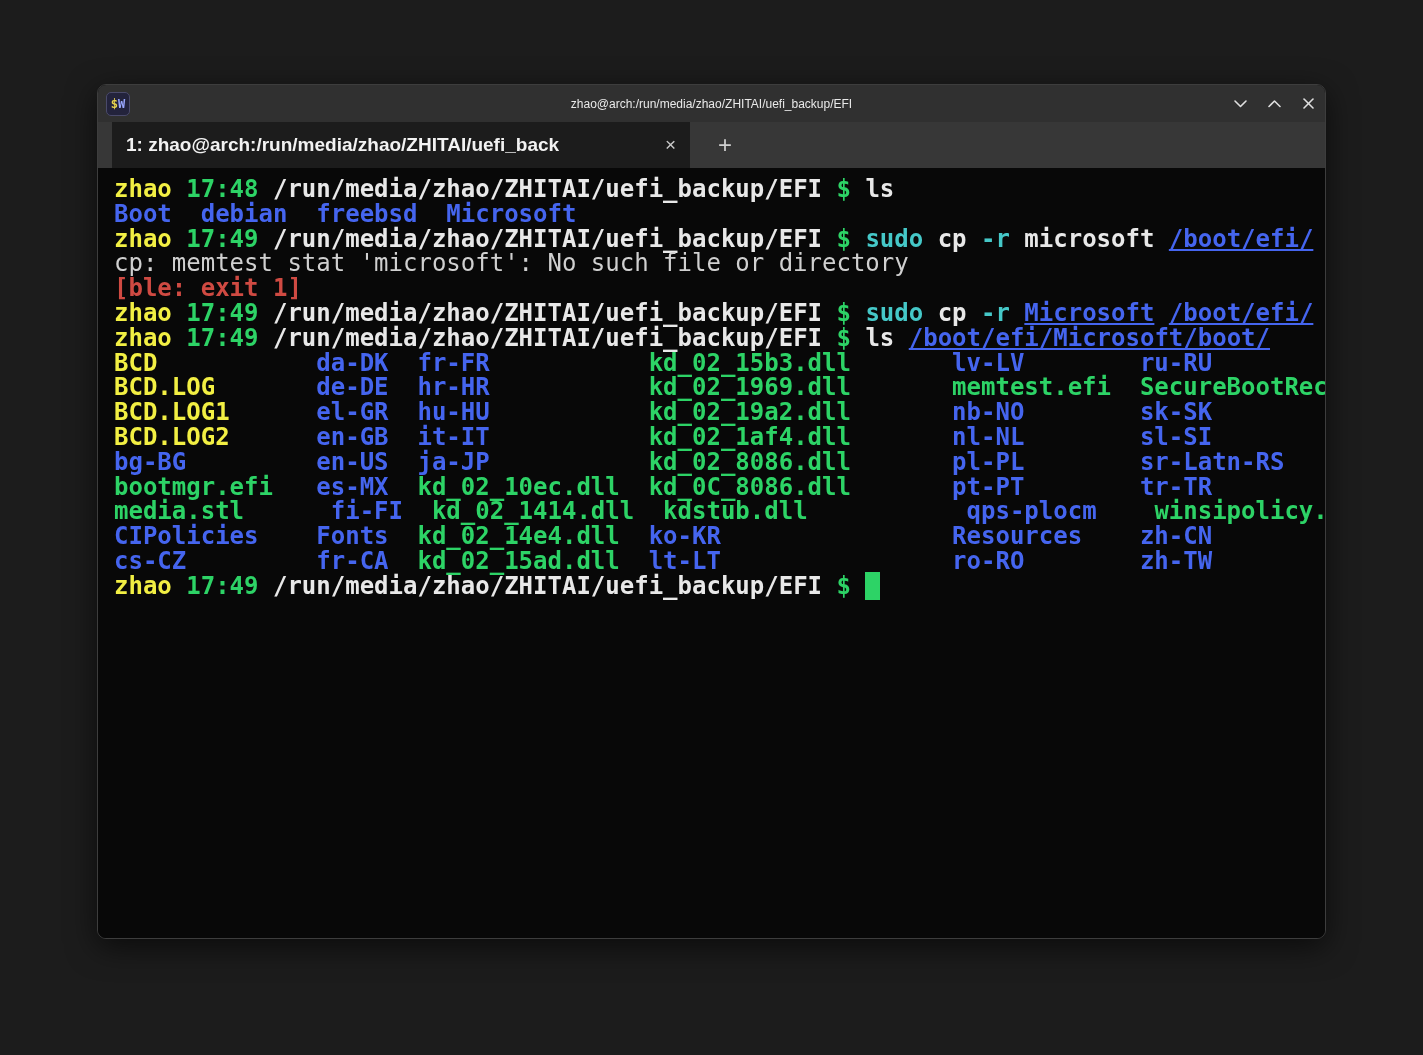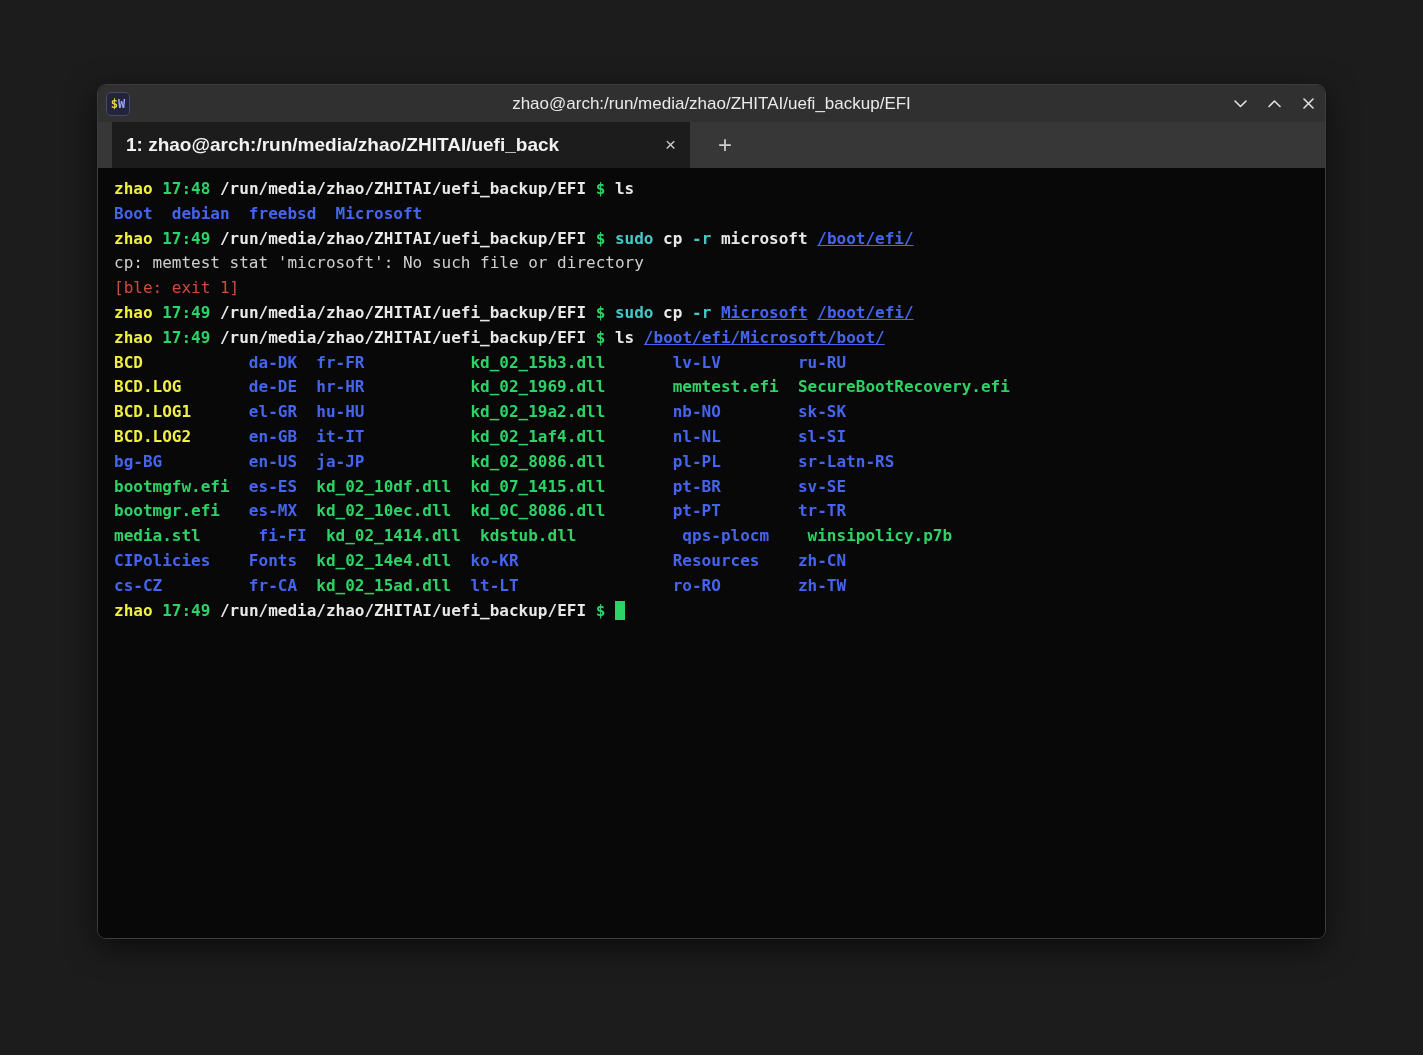--- a/index.html
+++ b/index.html
@@ -21,21 +21,21 @@
   .app-icon {
     width:24px; height:24px; margin-left:8px; border-radius:5px;
     background:#23233c; border:1px solid #4a4a6a;
     display:flex; align-items:center; justify-content:center;
     font-family:"DejaVu Sans Mono", monospace; font-weight:700; font-size:12px;
   }
   .app-icon .ic-d { color:#e8d44d; }
   .app-icon .ic-w { color:#9aa7ff; }
   .title {
     position:absolute; left:0; right:0; text-align:center;
-    color:#e9e9e9; font-size:17px; pointer-events:none;
+    color:#e9e9e9; font-size:12px; pointer-events:none;
   }
   .controls { margin-left:auto; display:flex; align-items:center; }
   .ctrl-btn {
     width:34px; height:30px; background:transparent; border:none;
     display:flex; align-items:center; justify-content:center; cursor:pointer;
   }
   .ctrl-btn svg { stroke:#dfdfdf; stroke-width:1.6; fill:none; stroke-linecap:round; stroke-linejoin:round; }
 
   
   .tabbar {
@@ -54,29 +54,29 @@
   .new-tab {
     background:transparent; border:none; color:#cfcfcf; font-size:24px;
     padding:0 16px; margin-left:12px; cursor:pointer;
   }
 
   
   .terminal {
     flex:1 1 auto; background:var(--bg_terminal,#090909);
     padding:9px 16px; overflow:hidden;
     font-family:"DejaVu Sans Mono", monospace;
-    font-size:16px; line-height:24.8px;
+    font-size:24px; line-height:24.8px;
   }
   .term-line { white-space:pre; font-weight:700; }
   .c-fg     { color:var(--fg,#e8e8e8); }
   .c-yellow { color:var(--yellow,#f0f043); }
   .c-green  { color:var(--green,#2dd366); }
   .c-blue   { color:var(--blue,#4666f0); }
   .c-cyan   { color:var(--cyan,#45c8c8); }
-  .c-red    { color:var(--red,#d14b42); font-weight:400; }
+  .c-red    { color:var(--red,#d14b42); font-weight:700; }
   .c-gray   { color:var(--gray,#cfcfcf); font-weight:400; }
   .u        { text-decoration:underline; }
   .cursor   { background:var(--green,#2dd366); color:transparent; }
 </style>
 </head>
 <body>
 
 <div class="window">
 
   <div class="titlebar">
@@ -119,21 +119,20 @@
       <div class="term-line"><span class="c-yellow">zhao</span><span class="c-fg"> </span><span class="c-green">17:49</span><span class="c-fg"> </span><span class="c-fg">/run/media/zhao/ZHITAI/uefi_backup/EFI</span><span class="c-fg"> </span><span class="c-green">$</span><span class="c-fg"> </span><span class="c-cyan">sudo</span><span class="c-fg"> cp </span><span class="c-cyan">-r</span><span class="c-fg"> microsoft </span><span class="c-blue u">/boot/efi/</span></div>
       <div class="term-line"><span class="c-gray">cp: memtest stat 'microsoft': No such file or directory</span></div>
       <div class="term-line"><span class="c-red">[ble: exit 1]</span></div>
       <div class="term-line"><span class="c-yellow">zhao</span><span class="c-fg"> </span><span class="c-green">17:49</span><span class="c-fg"> </span><span class="c-fg">/run/media/zhao/ZHITAI/uefi_backup/EFI</span><span class="c-fg"> </span><span class="c-green">$</span><span class="c-fg"> </span><span class="c-cyan">sudo</span><span class="c-fg"> cp </span><span class="c-cyan">-r</span><span class="c-fg"> </span><span class="c-blue u">Microsoft</span><span class="c-fg"> </span><span class="c-blue u">/boot/efi/</span></div>
       <div class="term-line"><span class="c-yellow">zhao</span><span class="c-fg"> </span><span class="c-green">17:49</span><span class="c-fg"> </span><span class="c-fg">/run/media/zhao/ZHITAI/uefi_backup/EFI</span><span class="c-fg"> </span><span class="c-green">$</span><span class="c-fg"> </span><span class="c-fg">ls </span><span class="c-blue u">/boot/efi/Microsoft/boot/</span></div>
       <div class="term-line"><span class="c-yellow">BCD           </span><span class="c-blue">da-DK  </span><span class="c-blue">fr-FR           </span><span class="c-green">kd_02_15b3.dll       </span><span class="c-blue">lv-LV        </span><span class="c-blue">ru-RU</span></div>
       <div class="term-line"><span class="c-yellow">BCD.LOG       </span><span class="c-blue">de-DE  </span><span class="c-blue">hr-HR           </span><span class="c-green">kd_02_1969.dll       </span><span class="c-green">memtest.efi  </span><span class="c-green">SecureBootRecovery.efi</span></div>
       <div class="term-line"><span class="c-yellow">BCD.LOG1      </span><span class="c-blue">el-GR  </span><span class="c-blue">hu-HU           </span><span class="c-green">kd_02_19a2.dll       </span><span class="c-blue">nb-NO        </span><span class="c-blue">sk-SK</span></div>
       <div class="term-line"><span class="c-yellow">BCD.LOG2      </span><span class="c-blue">en-GB  </span><span class="c-blue">it-IT           </span><span class="c-green">kd_02_1af4.dll       </span><span class="c-blue">nl-NL        </span><span class="c-blue">sl-SI</span></div>
       <div class="term-line"><span class="c-blue">bg-BG         </span><span class="c-blue">en-US  </span><span class="c-blue">ja-JP           </span><span class="c-green">kd_02_8086.dll       </span><span class="c-blue">pl-PL        </span><span class="c-blue">sr-Latn-RS</span></div>
-      <div class="term-line"><span class="c-green">bootmgfw.efi  </span><span class="c-blue">es-ES  </span><span class="c-green">kd_02_10df.dll  </span><span class="c-green">kd_07_1415.dll       </span><span class="c-blue">pt-BR        </span><span class="c-blue">sv-SE</span></div>
       <div class="term-line"><span class="c-green">bootmgr.efi   </span><span class="c-blue">es-MX  </span><span class="c-green">kd_02_10ec.dll  </span><span class="c-green">kd_0C_8086.dll       </span><span class="c-blue">pt-PT        </span><span class="c-blue">tr-TR</span></div>
       <div class="term-line"><span class="c-green">media.stl      </span><span class="c-blue">fi-FI  </span><span class="c-green">kd_02_1414.dll  </span><span class="c-green">kdstub.dll           </span><span class="c-blue">qps-plocm    </span><span class="c-green">winsipolicy.p7b</span></div>
       <div class="term-line"><span class="c-blue">CIPolicies    </span><span class="c-blue">Fonts  </span><span class="c-green">kd_02_14e4.dll  </span><span class="c-blue">ko-KR                </span><span class="c-blue">Resources    </span><span class="c-blue">zh-CN</span></div>
       <div class="term-line"><span class="c-blue">cs-CZ         </span><span class="c-blue">fr-CA  </span><span class="c-green">kd_02_15ad.dll  </span><span class="c-blue">lt-LT                </span><span class="c-blue">ro-RO        </span><span class="c-blue">zh-TW</span></div>
       <div class="term-line"><span class="c-yellow">zhao</span><span class="c-fg"> </span><span class="c-green">17:49</span><span class="c-fg"> </span><span class="c-fg">/run/media/zhao/ZHITAI/uefi_backup/EFI</span><span class="c-fg"> </span><span class="c-green">$</span><span class="c-fg"> </span><span class="cursor"> </span></div>
     </div>
 
 </div>
 
 </body></html>

